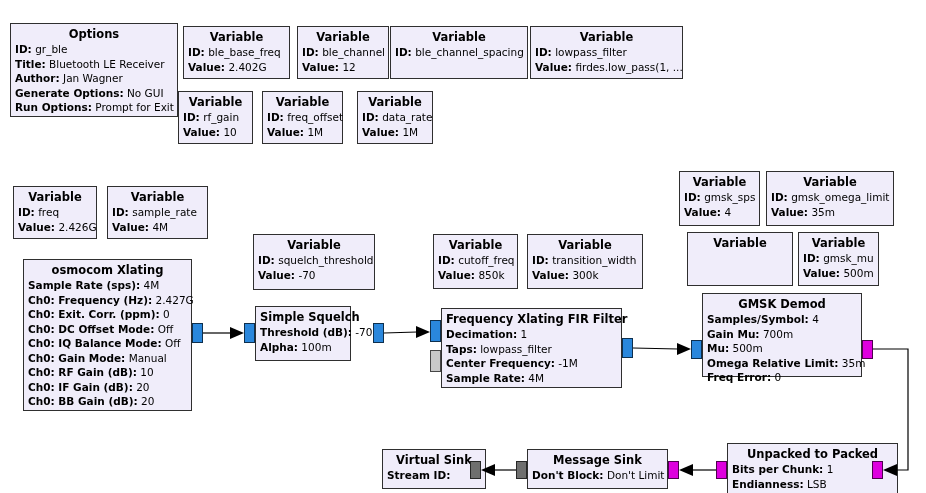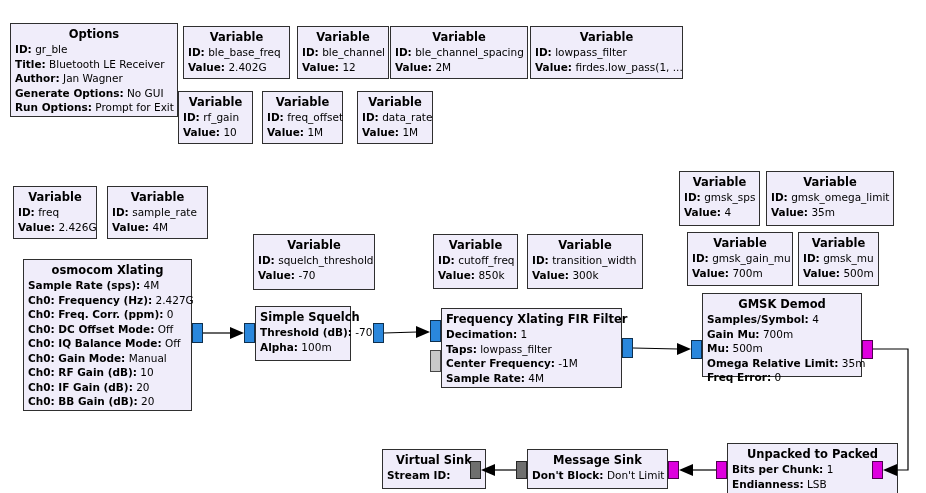--- a/index.html
+++ b/index.html
@@ -54,21 +54,20 @@
     <div>
         <div class="row"><span class="lbl">ID:</span> <span class="val">ble_channel</span></div>
         <div class="row"><span class="lbl">Value:</span> <span class="val">12</span></div>
       </div>
   </div>
 
   <div class="blk" style="left:390px;top:10px;width:138px;height:53px">
     <div class="bt">Variable</div>
     <div>
         <div class="row"><span class="lbl">ID:</span> <span class="val">ble_channel_spacing</span></div>
-        <div class="row"><span class="lbl">Value:</span> <span class="val">2M</span></div>
       </div>
   </div>
 
   <div class="blk" style="left:530px;top:10px;width:153px;height:53px">
     <div class="bt">Variable</div>
     <div>
         <div class="row"><span class="lbl">ID:</span> <span class="val">lowpass_filter</span></div>
         <div class="row"><span class="lbl">Value:</span> <span class="val">firdes.low_pass(1, ...</span></div>
       </div>
   </div>
@@ -111,21 +110,21 @@
         <div class="row"><span class="lbl">ID:</span> <span class="val">sample_rate</span></div>
         <div class="row"><span class="lbl">Value:</span> <span class="val">4M</span></div>
       </div>
   </div>
 
   <div class="blk" style="left:23px;top:243px;width:169px;height:152px">
     <div class="bt">osmocom Xlating</div>
     <div>
         <div class="row"><span class="lbl">Sample Rate (sps):</span> <span class="val">4M</span></div>
         <div class="row"><span class="lbl">Ch0: Frequency (Hz):</span> <span class="val">2.427G</span></div>
-        <div class="row"><span class="lbl">Ch0: Freq. Corr. (ppm):</span> <span class="val">0</span></div>
+        <div class="row"><span class="lbl">Ch0: Exit. Corr. (ppm):</span> <span class="val">0</span></div>
         <div class="row"><span class="lbl">Ch0: DC Offset Mode:</span> <span class="val">Off</span></div>
         <div class="row"><span class="lbl">Ch0: IQ Balance Mode:</span> <span class="val">Off</span></div>
         <div class="row"><span class="lbl">Ch0: Gain Mode:</span> <span class="val">Manual</span></div>
         <div class="row"><span class="lbl">Ch0: RF Gain (dB):</span> <span class="val">10</span></div>
         <div class="row"><span class="lbl">Ch0: IF Gain (dB):</span> <span class="val">20</span></div>
         <div class="row"><span class="lbl">Ch0: BB Gain (dB):</span> <span class="val">20</span></div>
       </div>
   </div>
 
   <div class="blk" style="left:253px;top:218px;width:122px;height:56px">
@@ -181,24 +180,20 @@
   <div class="blk" style="left:766px;top:155px;width:128px;height:55px">
     <div class="bt">Variable</div>
     <div>
         <div class="row"><span class="lbl">ID:</span> <span class="val">gmsk_omega_limit</span></div>
         <div class="row"><span class="lbl">Value:</span> <span class="val">35m</span></div>
       </div>
   </div>
 
   <div class="blk" style="left:687px;top:216px;width:106px;height:54px">
     <div class="bt">Variable</div>
-    <div>
-        <div class="row"><span class="lbl">ID:</span> <span class="val">gmsk_gain_mu</span></div>
-        <div class="row"><span class="lbl">Value:</span> <span class="val">700m</span></div>
-      </div>
   </div>
 
   <div class="blk" style="left:798px;top:216px;width:81px;height:54px">
     <div class="bt">Variable</div>
     <div>
         <div class="row"><span class="lbl">ID:</span> <span class="val">gmsk_mu</span></div>
         <div class="row"><span class="lbl">Value:</span> <span class="val">500m</span></div>
       </div>
   </div>
 

